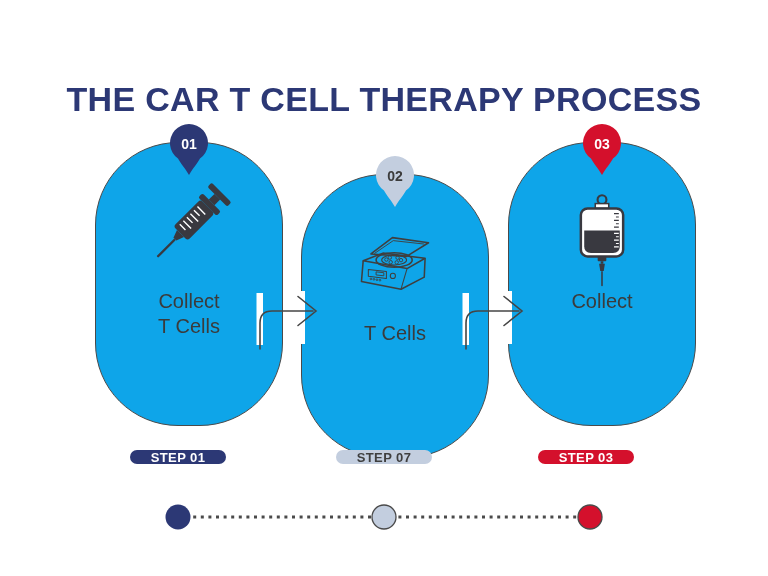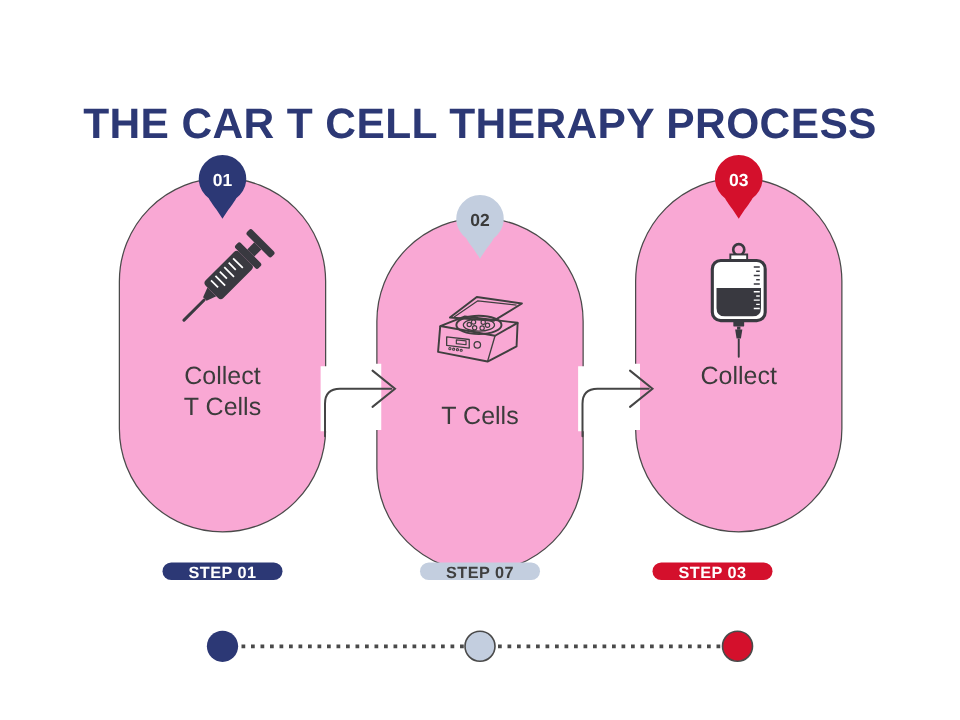--- a/index.html
+++ b/index.html
@@ -7,23 +7,23 @@
     width:768px;height:576px;position:relative;overflow:hidden;
     background:#ffffff;font-family:"Liberation Sans",sans-serif;
   }
   .title{
     position:absolute;top:52px;left:0;width:768px;
     text-align:center;font-size:34px;font-weight:bold;letter-spacing:.3px;
     color:#2c3875;
     margin-top:28px;
   }
   .capsule{
-    position:absolute;top:142px;width:166px;height:284px;
+    position:absolute;top:142px;width:188px;height:284px;
     border:1.6px solid #4a4a4a;border-radius:83px;
-    box-sizing:border-box;background:#f9a8d4;padding-left:40px;
+    box-sizing:border-box;background:#0ea5e9;padding-left:40px;
   }
   .cap1{left:95px;} .cap2{left:301px;margin-top:32px;} .cap3{left:508px;}
   .badge{
     position:absolute;top:-19px;left:50%;margin-left:-20px;
     width:40px;height:52px;
   }
   .badge text{
     font-family:"Liberation Sans",sans-serif;font-size:14px;font-weight:bold;
   }
   .icon-wrap{position:absolute;left:0;width:100%;display:flex;justify-content:center;}
@@ -32,21 +32,21 @@
     position:absolute;top:146px;left:0;width:100%;
     text-align:center;font-size:20px;line-height:25px;color:#3b3b3b;
   }
   .pill{
     position:absolute;top:450px;width:96px;height:14px;border-radius:16px;
     display:flex;align-items:center;justify-content:center;
     font-size:13px;font-weight:bold;letter-spacing:.4px;
   }
   .pill1{left:130px;background:#2c3875;color:#ffffff;}
   .pill2{left:336px;background:#c3cedf;color:#3f3f3f;}
-  .pill3{left:522px;background:#d4102c;color:#ffffff;text-align:right;}
+  .pill3{left:538px;background:#d4102c;color:#ffffff;text-align:right;}
   .overlay{position:absolute;top:0;left:0;width:768px;height:576px;pointer-events:none;}
 </style>
 </head>
 <body>
 
 <div class="title">THE CAR T CELL THERAPY PROCESS</div>
 
 <div class="capsule cap1">
   <svg class="badge" viewBox="0 0 40 52">
     <path d="M20 51 C16 44 11 38.5 9 34.5 A19 19 0 1 1 31 34.5 C29 38.5 24 44 20 51 Z" fill="#2c3875"></path>

